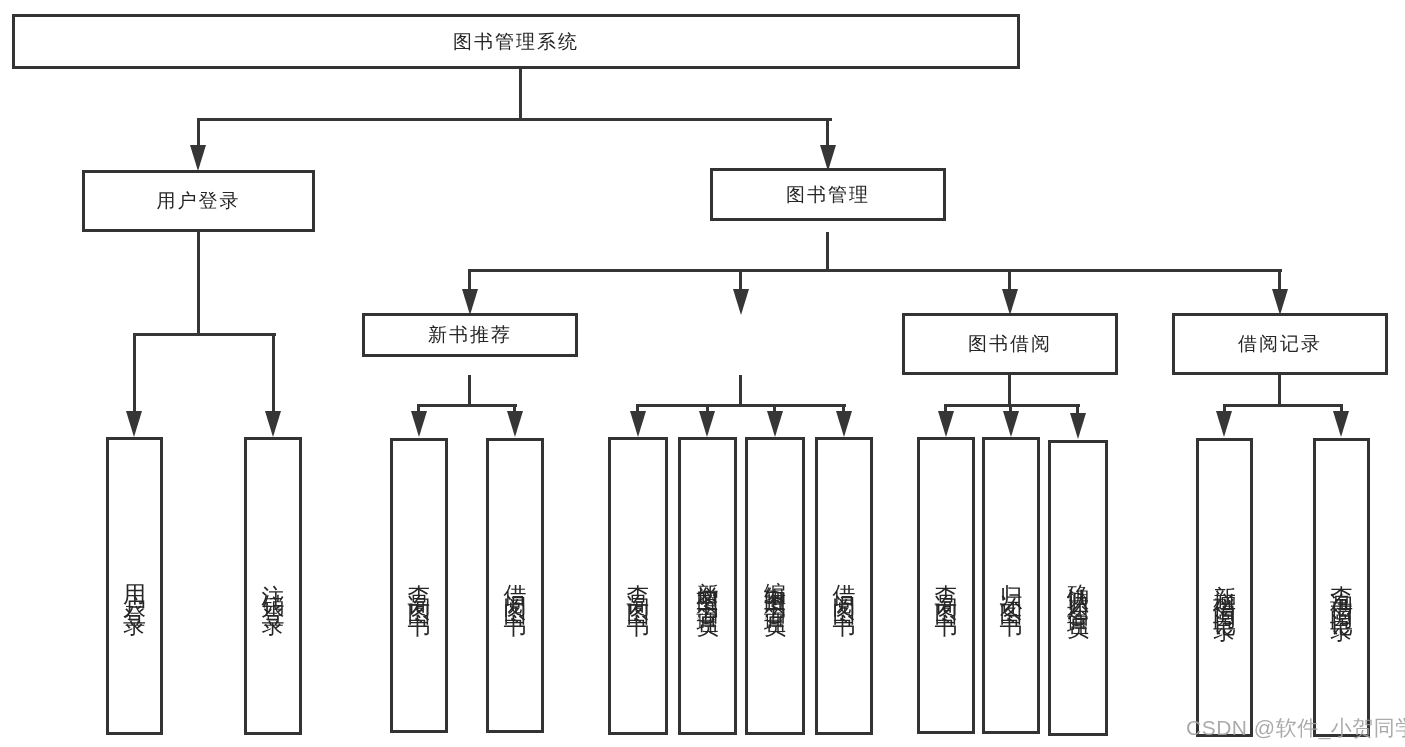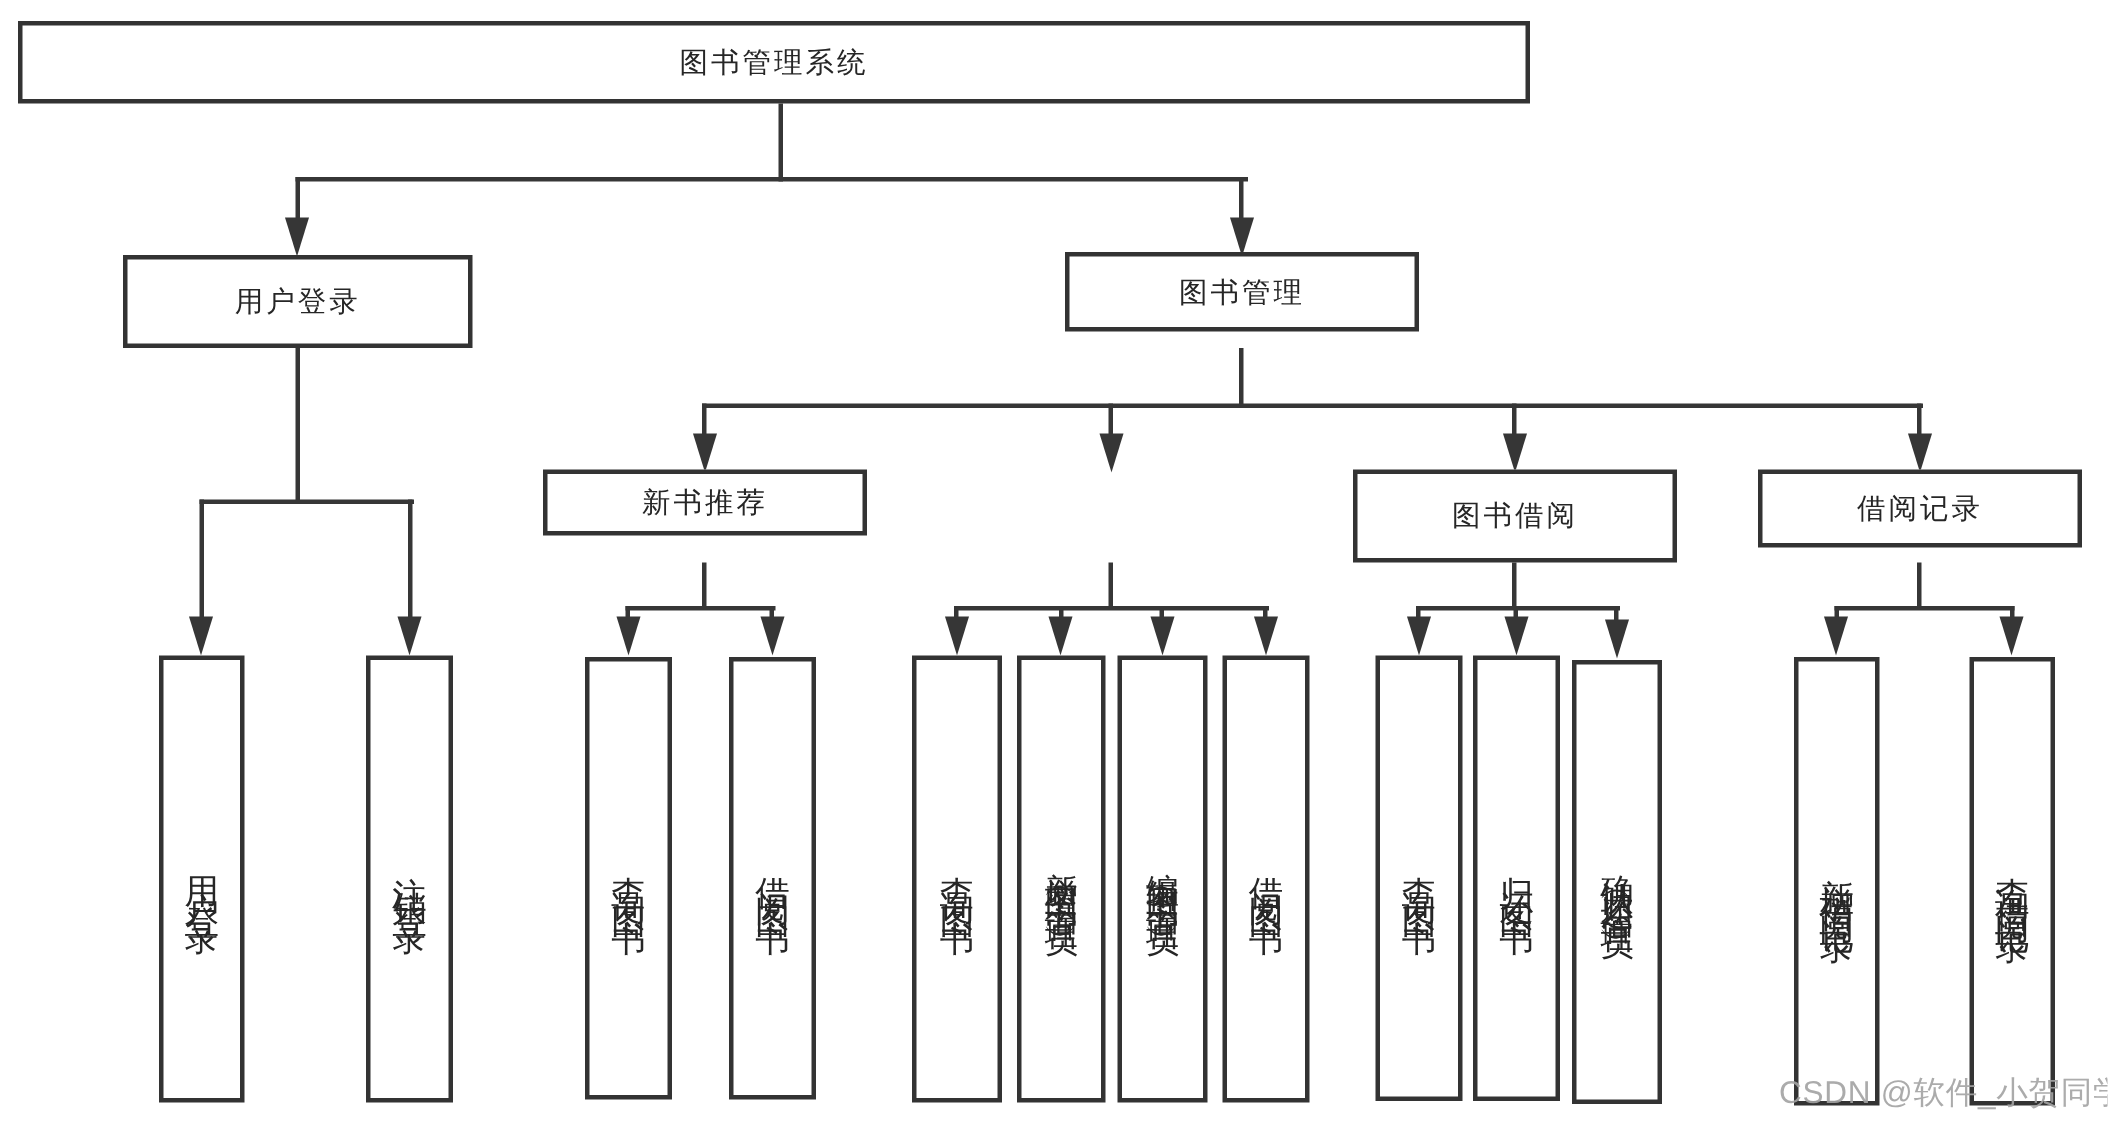--- a/index.html
+++ b/index.html
@@ -75,21 +75,21 @@
   <div class="arrow" style="left:462px; top:289px;"></div>
   <div class="line" style="left:739px; top:269px; width:3px; height:22px;"></div>
   <div class="arrow" style="left:733px; top:289px;"></div>
   <div class="line" style="left:1008px; top:269px; width:3px; height:22px;"></div>
   <div class="arrow" style="left:1002px; top:289px;"></div>
   <div class="line" style="left:1278px; top:269px; width:3px; height:22px;"></div>
   <div class="arrow" style="left:1272px; top:289px;"></div>
 
   <div class="node h" style="left:362px; top:313px; width:216px; height:44px;">新书推荐</div>
   <div class="node h" style="left:902px; top:313px; width:216px; height:62px;">图书借阅</div>
-  <div class="node h" style="left:1172px; top:313px; width:216px; height:52px;">借阅记录</div>
+  <div class="node h" style="left:1172px; top:313px; width:216px; height:62px;">借阅记录</div>
 
   <div class="line" style="left:468px; top:375px; width:3px; height:31px;"></div>
   <div class="line" style="left:417px; top:404px; width:100px; height:3px;"></div>
   <div class="line" style="left:417px; top:404px; width:3px; height:10px;"></div>
   <div class="arrow" style="left:411px; top:411px;"></div>
   <div class="line" style="left:513px; top:404px; width:3px; height:10px;"></div>
   <div class="arrow" style="left:507px; top:411px;"></div>
 
   <div class="line" style="left:739px; top:375px; width:3px; height:31px;"></div>
   <div class="line" style="left:636px; top:404px; width:210px; height:3px;"></div>

